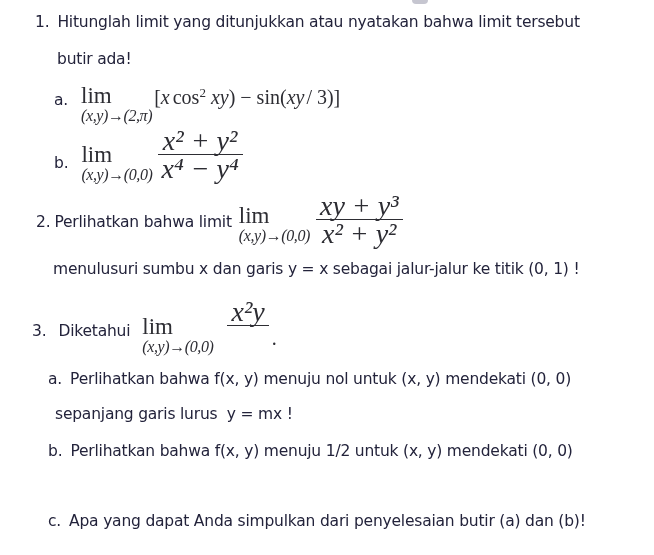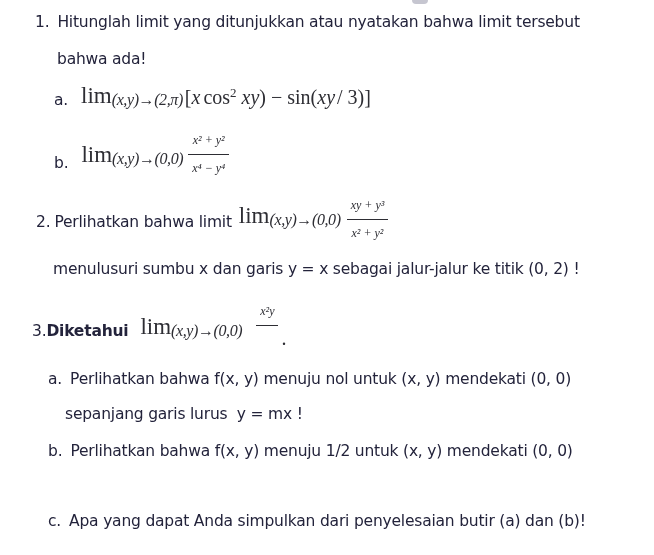--- a/index.html
+++ b/index.html
@@ -5,24 +5,24 @@
   html,body{margin:0;padding:0;background:#ffffff;}
   .page{
     position:relative;width:654px;height:555px;background:#ffffff;overflow:hidden;
     font-family:"DejaVu Sans",sans-serif;color:#23233b;
   }
   .abs{position:absolute;display:flex;align-items:flex-start;white-space:pre;}
   .txt{font-size:15.5px;letter-spacing:-0.2px;line-height:21px;}
   .lbl{font-size:15.5px;letter-spacing:-0.2px;line-height:21px;}
   
   .math{font-family:"Liberation Serif","DejaVu Serif",serif;color:#2d2d33;}
-  .limb{display:inline-flex;align-items:flex-end;}
+  .limb{display:inline-flex;flex-direction:column;align-items:flex-start;}
   .lim{font-size:23px;line-height:20px;font-style:normal;}
   .lsub{font-size:16px;font-style:italic;line-height:13px;margin-top:3px;letter-spacing:-0.4px;}
-  .frac{display:inline-flex;flex-direction:column;align-items:center;font-size:12px;font-style:italic;line-height:27px;}
+  .frac{display:inline-flex;flex-direction:column;align-items:center;font-size:28px;font-style:italic;line-height:27px;}
   .fbar{align-self:stretch;height:0;border-top:1.6px solid #2d2d33;}
   .num,.den{padding:0 4px;}
   .expr{font-size:20px;line-height:27px;}
   .expr .it{font-style:italic;}
   .expr .up{font-style:normal;}
   .expr .sup{font-size:13px;vertical-align:7px;line-height:0;font-style:normal;}
   .fn{margin-left:3px;}
   .sp{margin-left:5px;}
   .period{font-size:20px;line-height:20px;}
   .smudge{position:absolute;left:412px;top:0;width:16px;height:4px;background:#c6c6d0;border-radius:0 0 8px 8px;}
@@ -33,21 +33,21 @@
 <div class="page">
 
   <div class="smudge"></div>
 
   <div class="abs txt" style="top:12px;left:35px;">
     <span style="margin-right:8px;">1.</span>
     <span>Hitunglah limit yang ditunjukkan atau nyatakan bahwa limit tersebut</span>
   </div>
 
   <div class="abs txt" style="top:49px;left:57px;">
-    <span>bahwa ada!</span>
+    <span>butir ada!</span>
   </div>
 
   <div class="abs" style="top:84px;left:54px;">
     <span class="lbl" style="margin-top:6px;">a.</span>
     <span class="math limb" style="margin-left:13px;margin-top:2px;">
       <span class="lim">lim</span>
       <span class="lsub">(x,y)→(2,π)</span>
     </span>
     <span class="math expr" style="margin-left:2px;"><span class="up">[</span><span class="it">x</span><span class="up fn">cos</span><span class="sup">2</span><span class="it sp">xy</span><span class="up">) − sin(</span><span class="it">xy</span><span class="up" style="margin-left:2px;">/ 3)]</span></span>
   </div>
@@ -73,43 +73,43 @@
       <span class="lsub">(x,y)→(0,0)</span>
     </span>
     <span class="math frac" style="margin-left:6px;">
       <span class="num">xy + y³</span>
       <span class="fbar"></span>
       <span class="den">x² + y²</span>
     </span>
   </div>
 
   <div class="abs txt" style="top:259px;left:53px;">
-    <span>menulusuri sumbu x dan garis y = x sebagai jalur-jalur ke titik (0, 2) !</span>
+    <span>menulusuri sumbu x dan garis y = x sebagai jalur-jalur ke titik (0, 1) !</span>
   </div>
 
   <div class="abs" style="top:298px;left:32px;">
     <span class="txt" style="margin-top:23px;">3.</span>
-    <span class="txt" style="margin-top:23px;margin-left:0;font-weight:bold;">Diketahui</span>
+    <span class="txt" style="margin-top:23px;margin-left:12px;">Diketahui</span>
     <span class="math limb" style="margin-left:12px;margin-top:19px;">
       <span class="lim">lim</span>
       <span class="lsub">(x,y)→(0,0)</span>
     </span>
     <span class="math frac" style="margin-left:14px;">
       <span class="num">x²y</span>
       <span class="fbar"></span>
     </span>
     <span class="math period" style="margin-top:30px;margin-left:3px;">.</span>
   </div>
 
   <div class="abs txt" style="top:369px;left:48px;">
     <span class="lbl" style="margin-right:8px;">a.</span>
     <span>Perlihatkan bahwa f(x, y) menuju nol untuk (x, y) mendekati (0, 0)</span>
   </div>
 
-  <div class="abs txt" style="top:404px;left:65px;text-align:right;">
+  <div class="abs txt" style="top:404px;left:55px;text-align:right;">
     <span>sepanjang garis lurus  y = mx !</span>
   </div>
 
   <div class="abs txt" style="top:441px;left:48px;">
     <span class="lbl" style="margin-right:8px;">b.</span>
     <span>Perlihatkan bahwa f(x, y) menuju 1/2 untuk (x, y) mendekati (0, 0)</span>
   </div>
 
 
   <div class="abs txt" style="top:511px;left:48px;">

